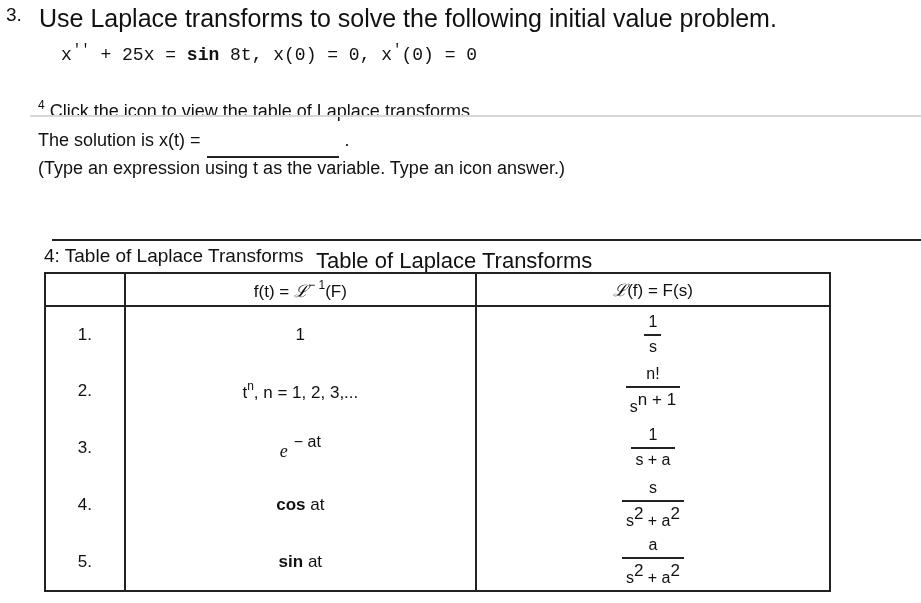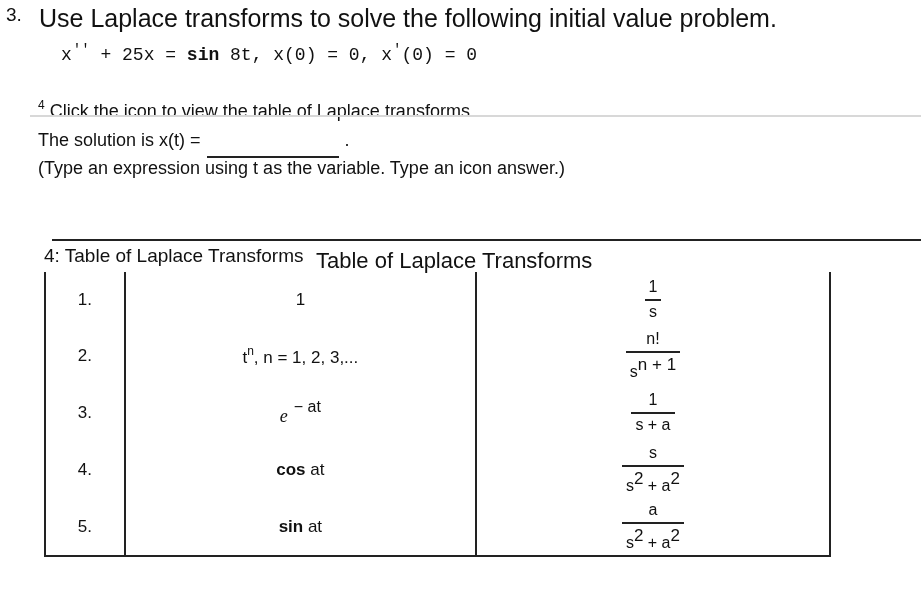--- a/index.html
+++ b/index.html
@@ -113,20 +113,25 @@
 
 <div class="abs table-caption">Table of Laplace Transforms</div>
 
 <table class="laplace">
   <colgroup>
       <col class="c-num">
       <col class="c-ft">
       <col class="c-fs">
     </colgroup>
   <tbody>
+      <tr class="header">
+    <th></th>
+    <th><span>f(t) = </span><span class="script-L">ℒ</span><span class="sup">− 1</span><span>(F)</span></th>
+    <th><span class="script-L">ℒ</span><span>(f) = F(s)</span></th>
+  </tr>
 
   <tr class="row row1">
     <td class="num">1.</td>
     <td class="ft">1</td>
     <td><span class="frac"><span class="numr">1</span><span class="denr">s</span></span></td>
   </tr>
 
   <tr class="row">
     <td class="num">2.</td>
     <td class="ft"><span>t</span><span class="sup">n</span><span>, n = 1, 2, 3,...</span></td>

